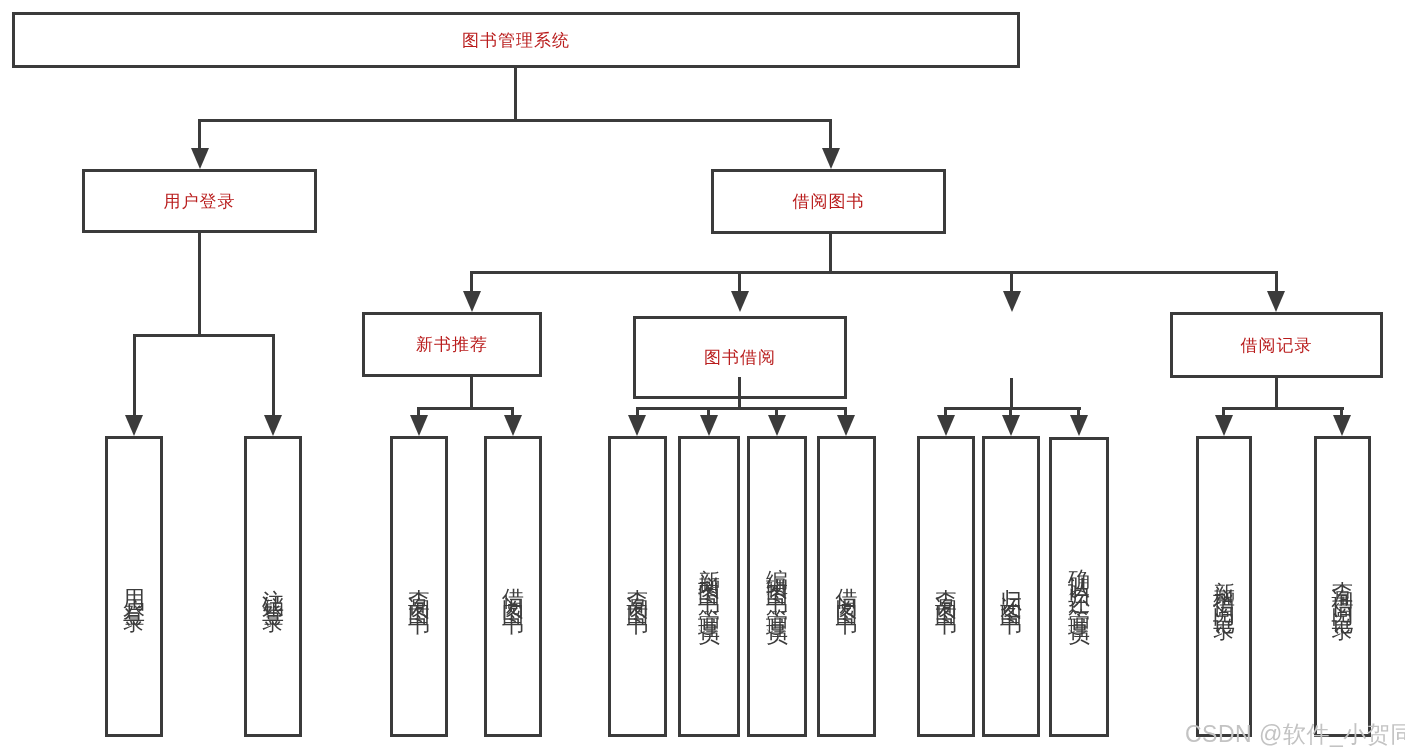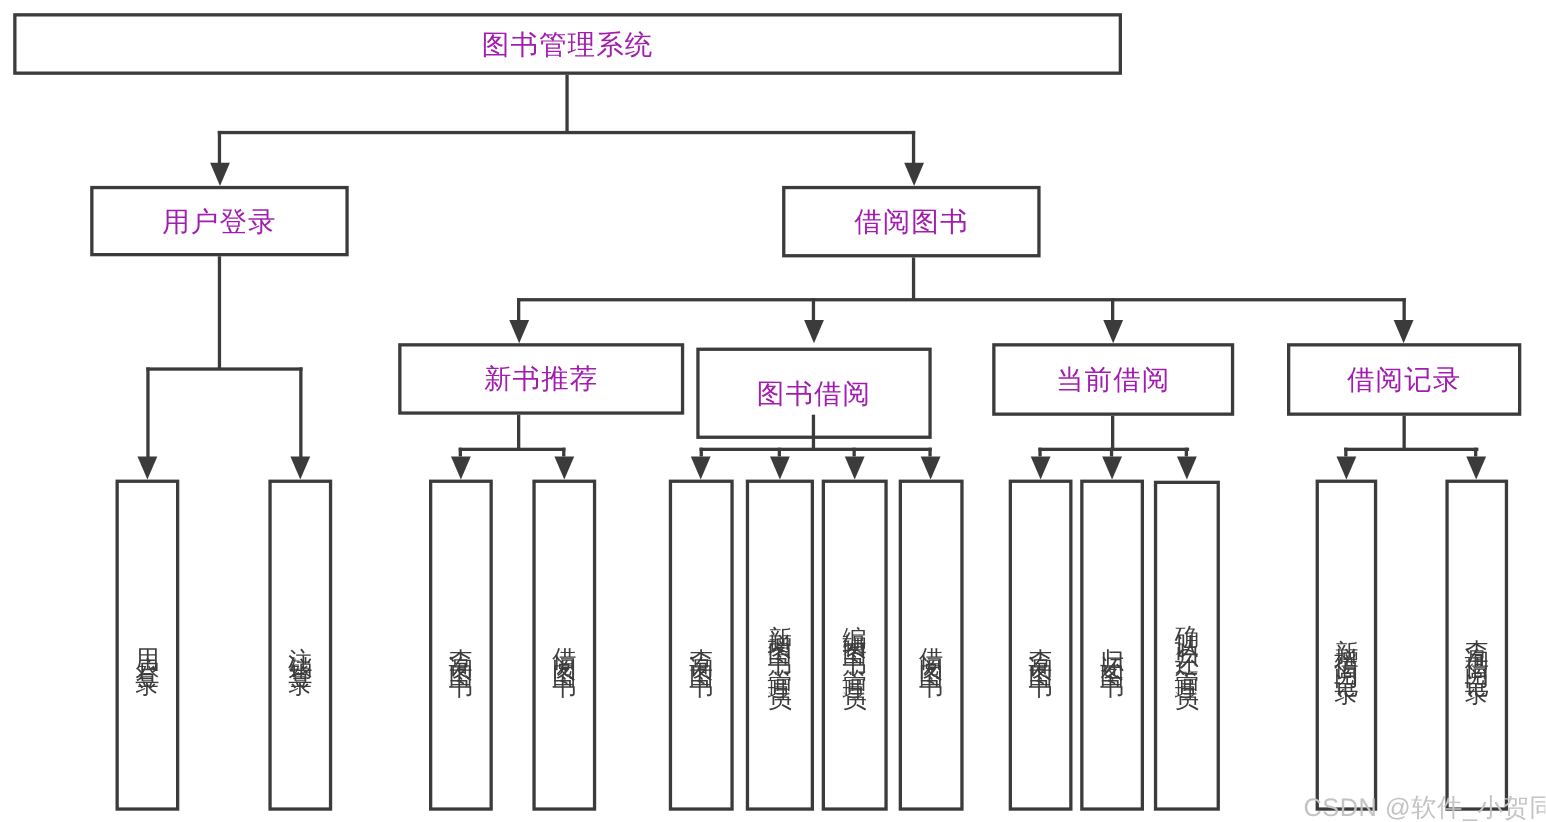--- a/index.html
+++ b/index.html
@@ -13,22 +13,22 @@
   .box {
     position:absolute;
     border:3px solid #3b3b3b;
     background:#ffffff;
     box-sizing:border-box;
     display:flex;
     align-items:center;
     justify-content:center;
   }
   .box.h span {
-    font-size:25px;
-    color:#a21caf;
+    font-size:17px;
+    color:#b91c1c;
     letter-spacing:1px;
     white-space:nowrap;
   }
   .box.v span {
     writing-mode:vertical-rl;
     text-orientation:mixed;
     font-size:22px;
     letter-spacing:8px;
     line-height:1;
     color:#3c3c3c;
@@ -85,28 +85,25 @@
   <div class="ln" style="left:470px; top:271px; width:808px; height:3px;"></div>
   <div class="ln" style="left:470px; top:271px; width:3px; height:22px;"></div>
   <div class="ar" style="left:463px; top:291px;"></div>
   <div class="ln" style="left:738px; top:271px; width:3px; height:22px;"></div>
   <div class="ar" style="left:731px; top:291px;"></div>
   <div class="ln" style="left:1010px; top:271px; width:3px; height:22px;"></div>
   <div class="ar" style="left:1003px; top:291px;"></div>
   <div class="ln" style="left:1275px; top:271px; width:3px; height:22px;"></div>
   <div class="ar" style="left:1267px; top:291px;"></div>
 
-  <div class="box h" style="left:362px; top:312px; width:260px; height:65px;">
+  <div class="box h" style="left:362px; top:312px; width:180px; height:65px;">
     <span>新书推荐</span>
   </div>
   <div class="box h" style="left:633px; top:316px; width:214px; height:83px;">
     <span>图书借阅</span>
-  </div>
-  <div class="box h" style="left:902px; top:312px; width:220px; height:66px;">
-    <span>当前借阅</span>
   </div>
   <div class="box h" style="left:1170px; top:312px; width:213px; height:66px;">
     <span>借阅记录</span>
   </div>
 
   <div class="ln" style="left:470px; top:377px; width:3px; height:33px;"></div>
   <div class="ln" style="left:417px; top:407px; width:97px; height:3px;"></div>
   <div class="ln" style="left:417px; top:407px; width:3px; height:8px;"></div>
   <div class="ar" style="left:410px; top:415px;"></div>
   <div class="ln" style="left:511px; top:407px; width:3px; height:8px;"></div>

